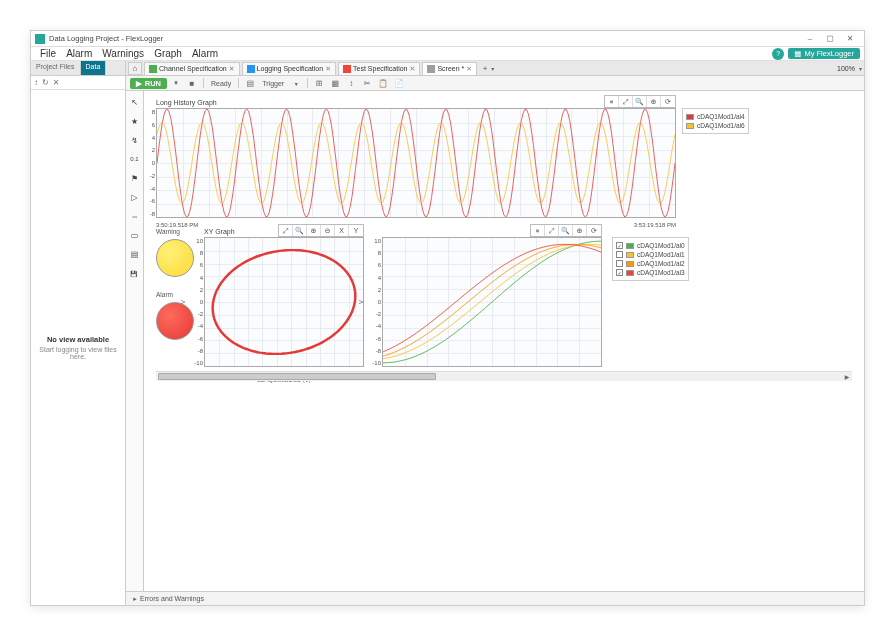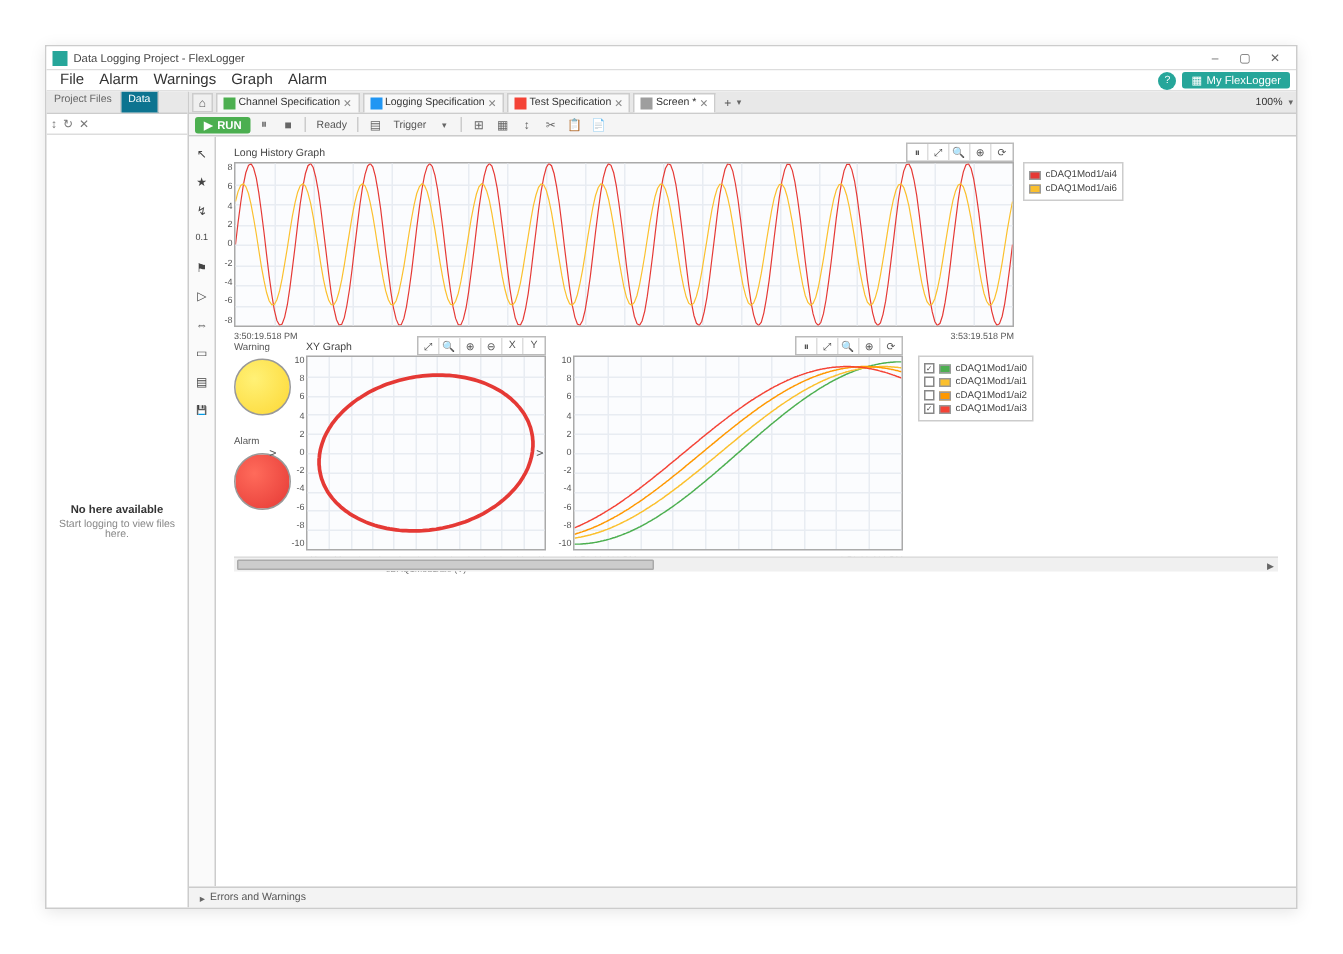--- a/index.html
+++ b/index.html
@@ -142,21 +142,21 @@
       <div class="left-tabs">
         <div class="left-tab">Project Files</div>
         <div class="left-tab active">Data</div>
       </div>
       <div class="left-toolbar">
         <span>↕</span>
         <span>↻</span>
         <span>✕</span>
       </div>
       <div class="left-body">
-        <div class="nofiles">No here available</div>
+        <div class="nofiles">No view available</div>
         <div class="hint">Start logging to view files here.</div>
       </div>
     </div>
 
     <div class="main">
 
       <div class="main-tabs">
         <div class="home-icon">⌂</div>
         <div class="main-tab">
           <span class="ticon green"></span>

